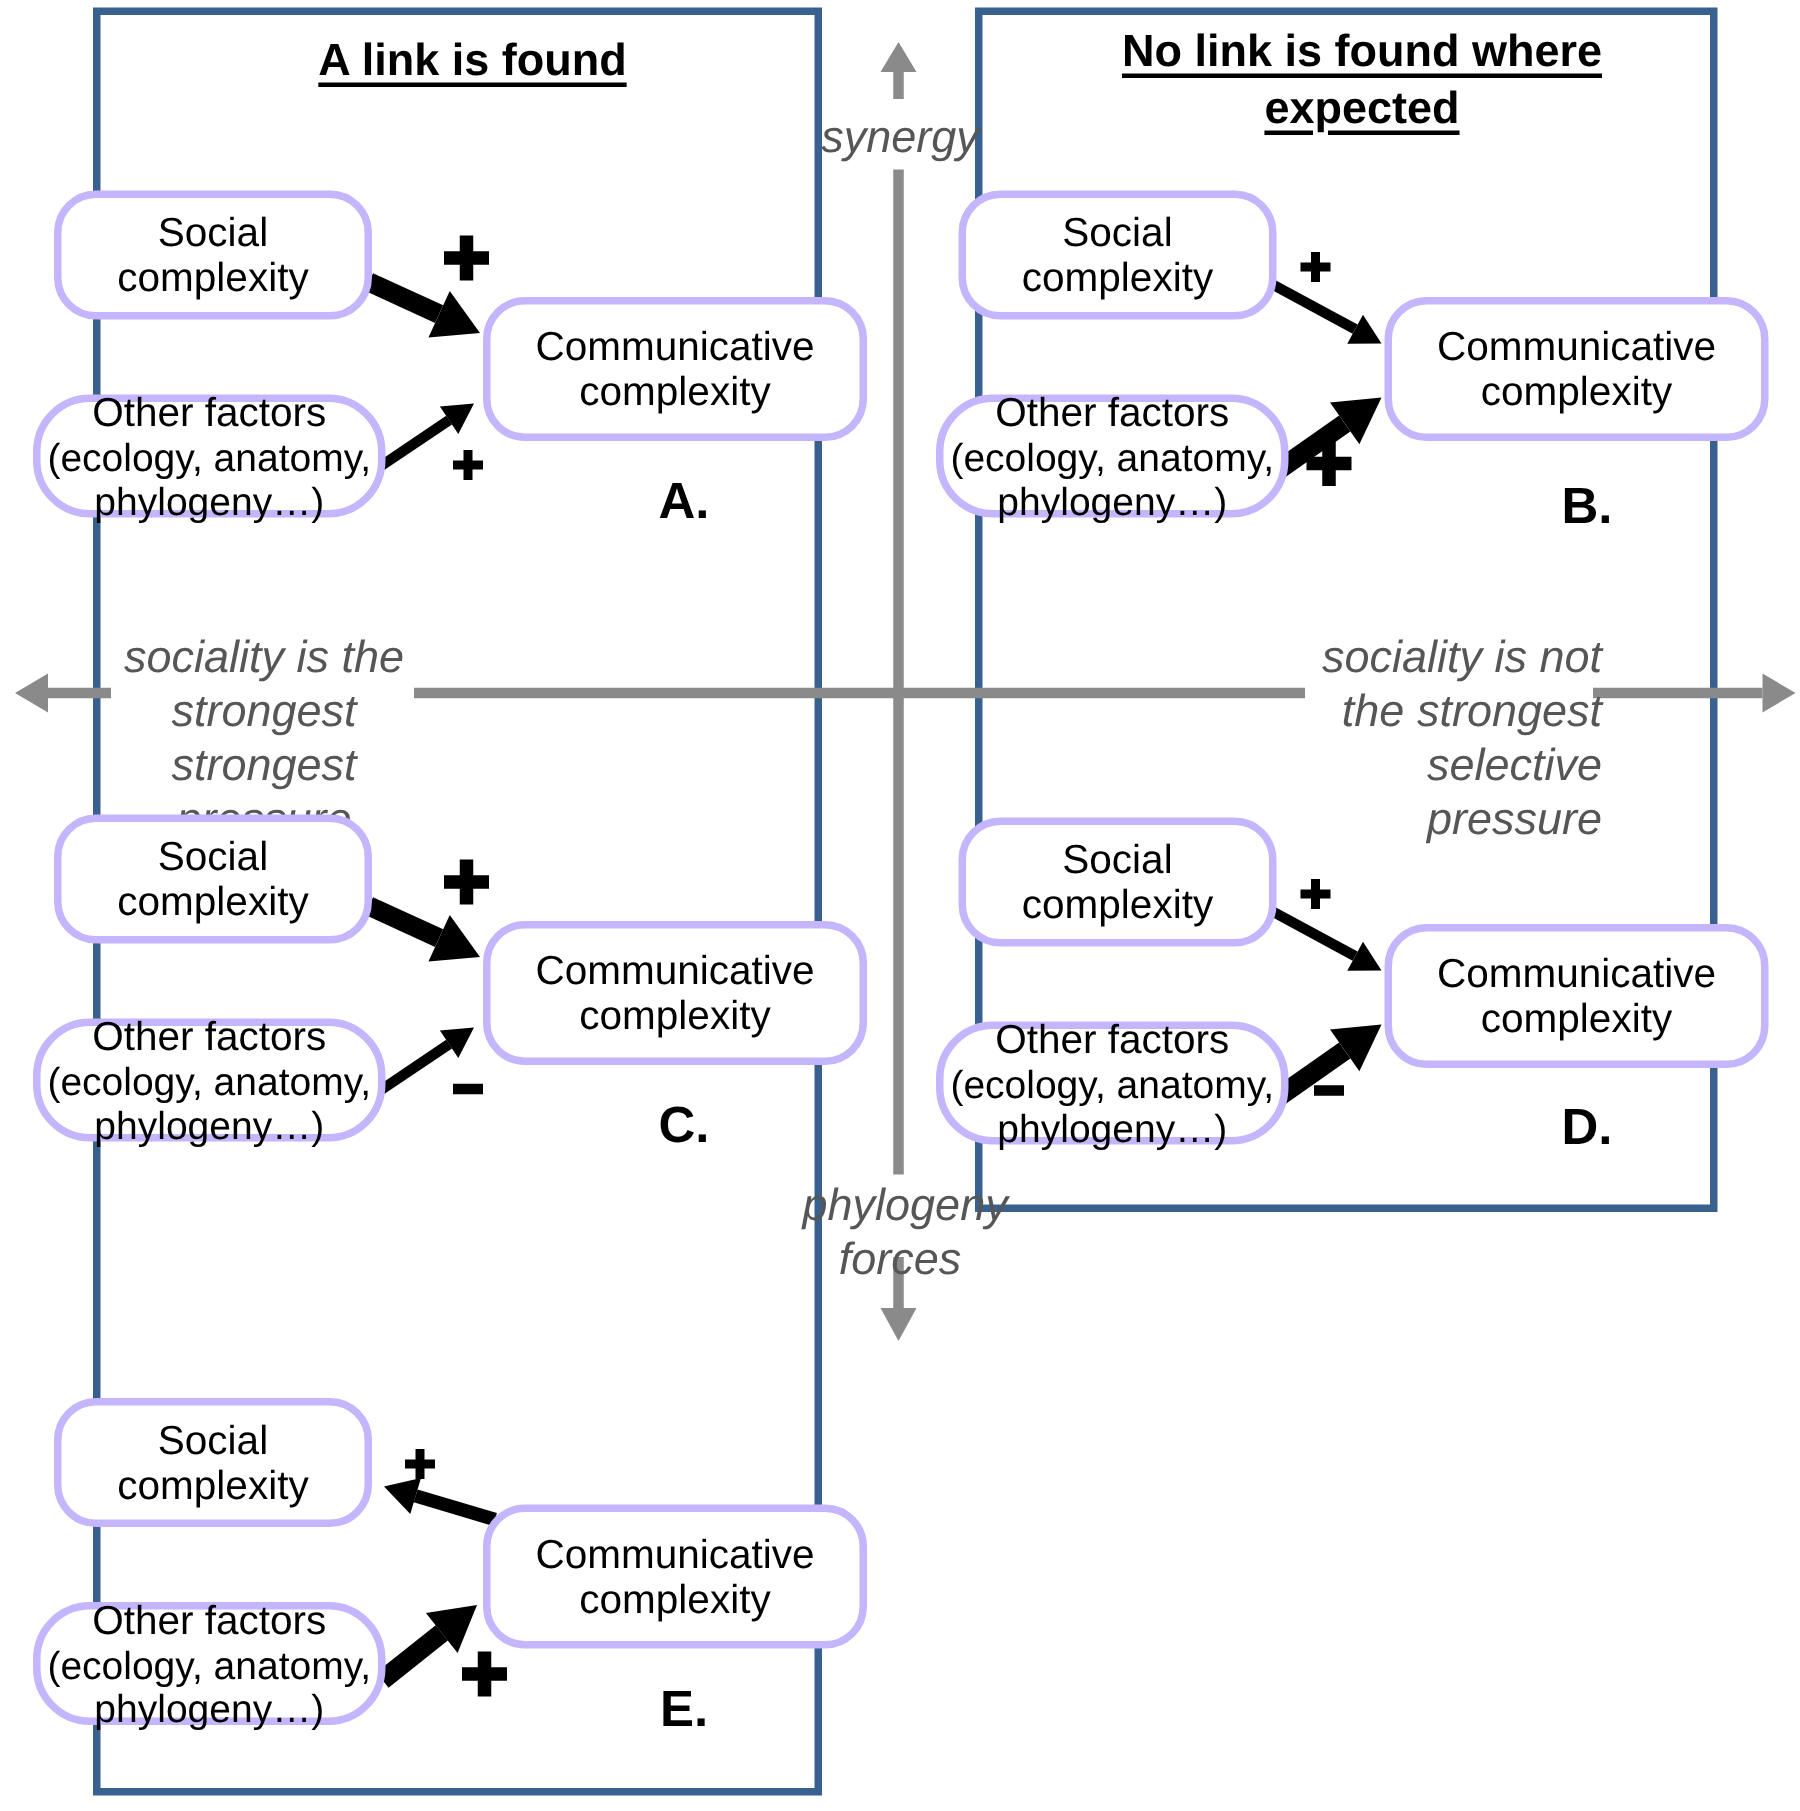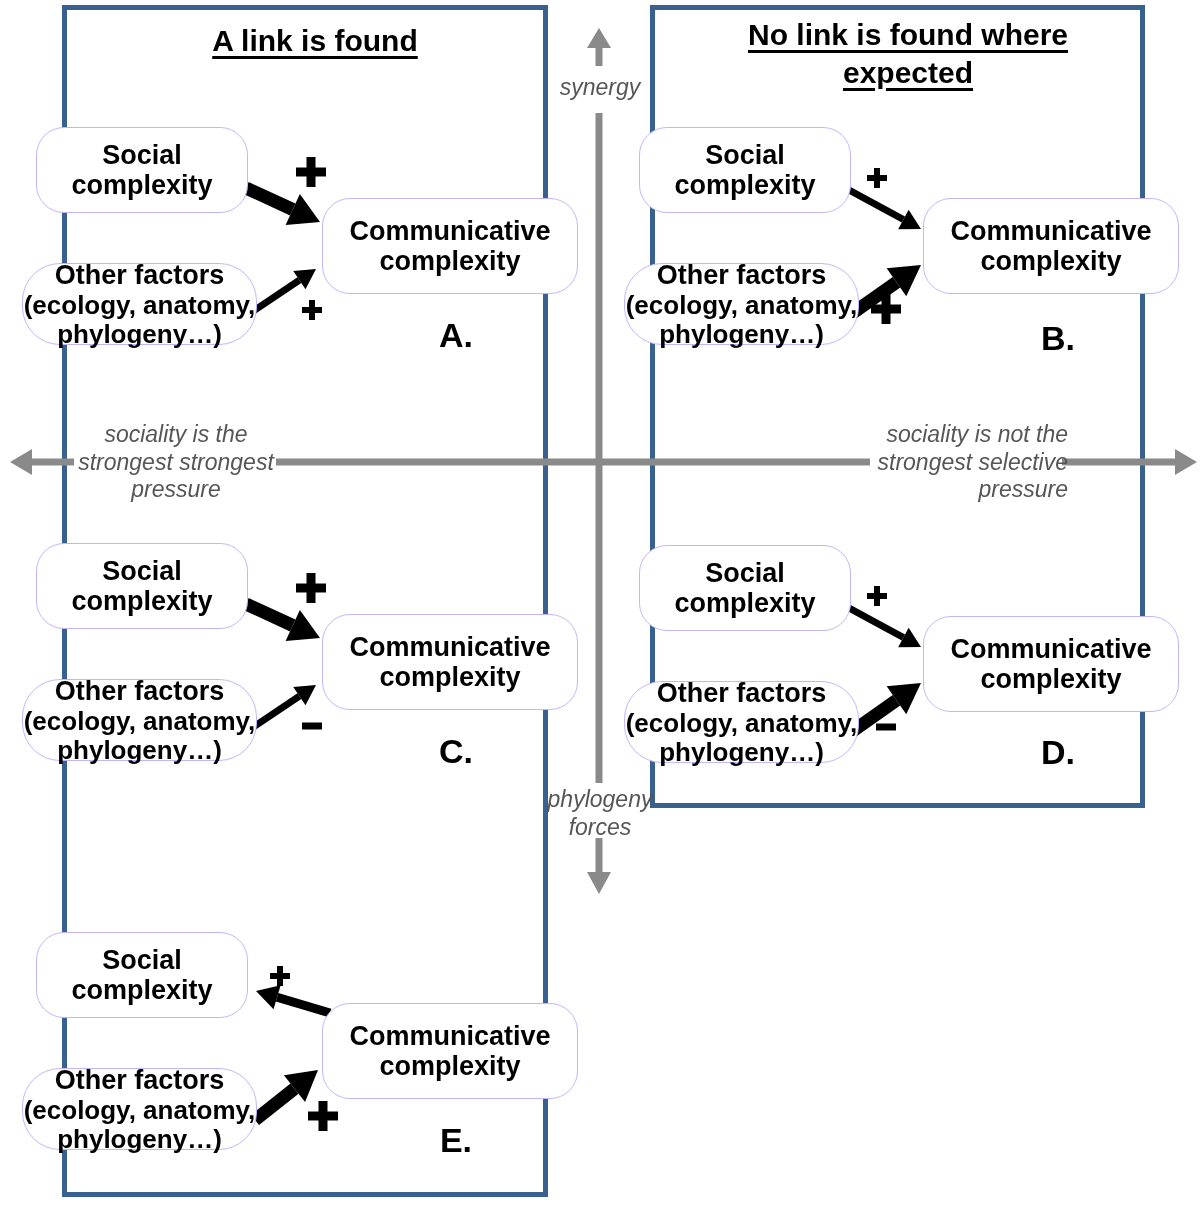--- a/index.html
+++ b/index.html
@@ -11,33 +11,33 @@
   #panel-left{left:62px;top:5px;width:486px;height:1192px;}
   #panel-right{left:650px;top:5px;width:495px;height:803px;}
   .panel-title{
     position:absolute;font-weight:bold;font-size:30px;color:#000;text-align:center;
     text-decoration:underline;text-decoration-thickness:3px;text-underline-offset:5px;
     line-height:1.25;z-index:4;margin-left:10px;
   }
   #title-left{left:62px;top:22px;width:486px;}
   #title-right{left:718px;top:16px;width:360px;}
   .axis-label{
-    position:absolute;font-style:italic;font-size:23px;color:#565656;
+    position:absolute;font-style:italic;font-size:30px;color:#565656;
     text-align:center;line-height:1.2;z-index:3;
   }
   #label-synergy{left:530px;top:74px;width:140px;}
   #label-opposing{left:535px;top:786px;width:130px;}
   #label-h-left{left:74px;top:421px;width:204px;}
   #label-h-right{left:856px;top:421px;width:212px;text-align:right;}
   svg.layer{position:absolute;left:0;top:0;z-index:2;}
   #arrows-layer{z-index:4;}
   .box{
-    position:absolute;background:#fff;border:1px solid #c4b5fd;box-sizing:border-box;
+    position:absolute;background:#fff;border:5px solid #c4b5fd;box-sizing:border-box;
     display:flex;flex-direction:column;align-items:center;justify-content:center;
-    text-align:center;font-weight:bold;color:#000;z-index:5;
+    text-align:center;font-weight:normal;color:#000;z-index:5;
   }
   .box.social{width:212px;height:86px;border-radius:28px;font-size:27px;line-height:1.12;}
   .box.comm{width:256px;height:96px;border-radius:28px;font-size:27px;line-height:1.12;}
   .box.other{width:235px;height:82px;border-radius:38px;}
   .other-title{font-size:27px;line-height:1.15;}
   .other-sub{font-size:26px;line-height:1.1;}
   .scenario-label{position:absolute;font-size:34px;font-weight:bold;color:#000;z-index:5;transform:translate(-50%,-50%);}
   .sign{position:absolute;z-index:6;transform:translate(-50%,-50%);}
   .sign .bar-h{position:absolute;left:0;top:50%;width:100%;transform:translateY(-50%);background:#000;}
   .sign .bar-v{position:absolute;top:0;left:50%;height:100%;transform:translateX(-50%);background:#000;}

